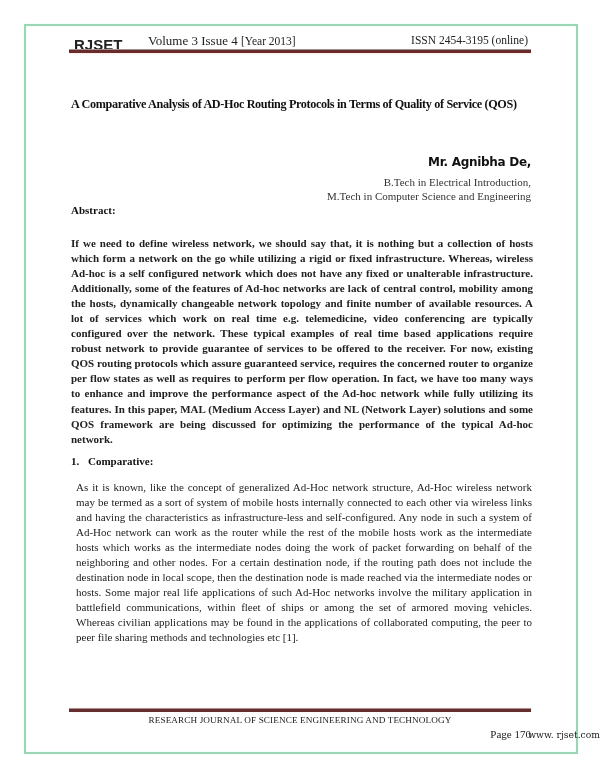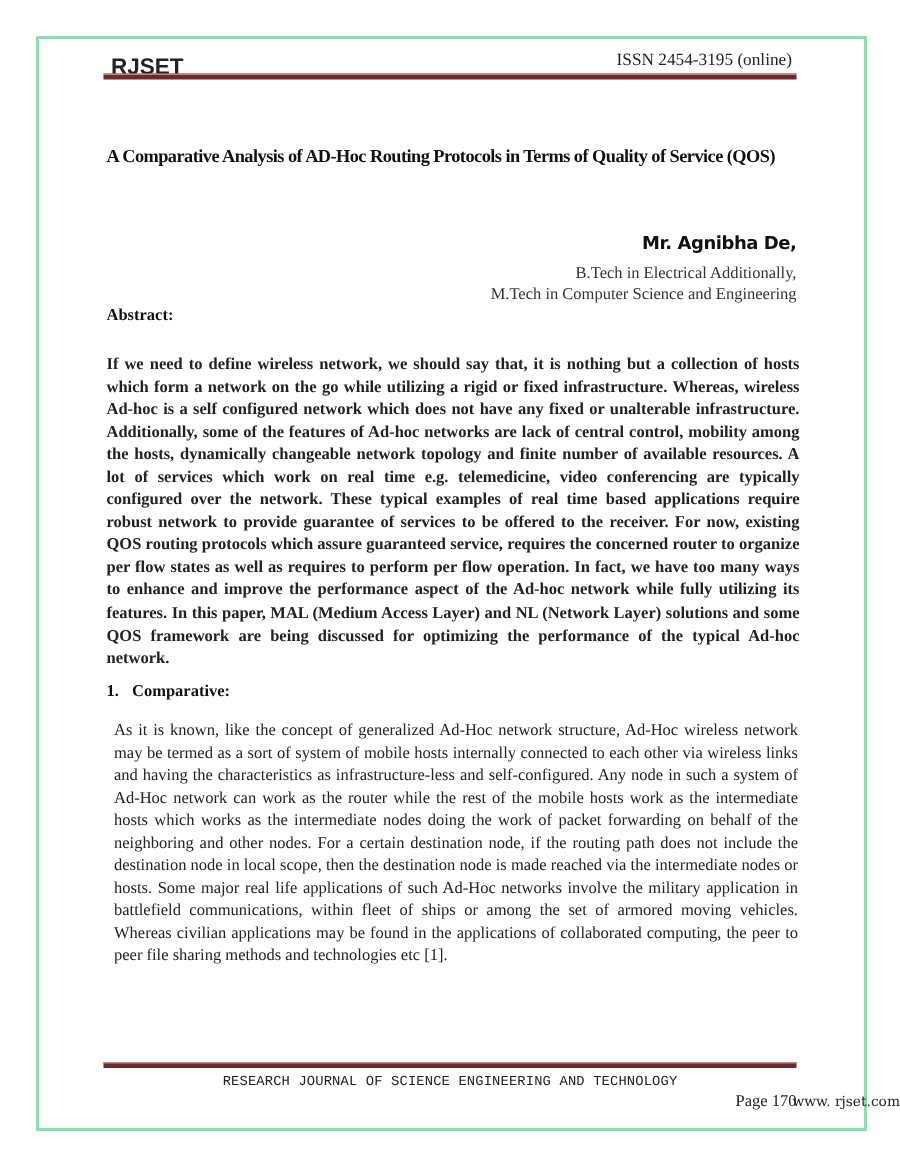--- a/index.html
+++ b/index.html
@@ -57,46 +57,47 @@
   }
   .abstract-body { left: 71px; top: 236px; width: 462px; font-weight: bold; }
   .section-heading {
     position: absolute; left: 71px; top: 455px;
     font-family: "Liberation Serif", serif; font-weight: bold; font-size: 11px; color: #111;
   }
   .section-heading .num { display: inline-block; width: 17px; }
   .intro-body { left: 76px; top: 480px; width: 456px; }
   .footer-journal {
     position: absolute; left: 0; width: 600px; top: 715px; text-align: center;
-    font-family: Liberation Mono, monospace; font-size: 9.2px; color: #222; letter-spacing: 0.1px;
+    font-family: Liberation Serif, serif; font-size: 9.2px; color: #222; letter-spacing: 0.1px;
   }
   .footer-url {
     position: absolute; left: 0; width: 600px; top: 729px; text-align: right;
     font-family: "DejaVu Serif", serif; font-size: 9.2px; color: #222;
   }
   .footer-page {
     position: absolute; right: 69px; top: 728px;
     font-family: "Liberation Serif", serif; font-size: 11px; color: #222;
   }
 </style>
 </head>
 <body>
 
 <div class="page-border"></div>
 
 <div class="header">
   <span class="journal">RJSET</span>
+  <span class="volume"><span>Volume 3  Issue 4</span> <span class="year">[Year 2013]</span></span>
   <span class="issn">ISSN 2454-3195 (online)</span>
 </div>
 <div class="rule top"></div>
 
 <div class="title">A Comparative Analysis of AD-Hoc Routing Protocols in Terms of Quality of Service (QOS)</div>
 
 <div class="author">Mr. Agnibha De,</div>
-<div class="affil a1">B.Tech in Electrical Additionally,</div>
+<div class="affil a1">B.Tech in Electrical Introduction,</div>
 <div class="affil a2">M.Tech in Computer Science and Engineering</div>
 
 <div class="abstract-heading">Abstract:</div>
 <div class="body-text abstract-body">If we need to define wireless network, we should say that, it is nothing but a collection of hosts which form a network on the go while utilizing a rigid or fixed infrastructure. Whereas, wireless Ad-hoc is a self configured network which does not have any fixed or unalterable infrastructure. Additionally, some of the features of Ad-hoc networks are lack of central control, mobility among the hosts, dynamically changeable network topology and finite number of available resources. A lot of services which work on real time e.g. telemedicine, video conferencing are typically configured over the network. These typical examples of real time based applications require robust network to provide guarantee of services to be offered to the receiver. For now, existing QOS routing protocols which assure guaranteed service, requires the concerned router to organize per flow states as well as requires to perform per flow operation. In fact, we have too many ways to enhance and improve the performance aspect of the Ad-hoc network while fully utilizing its features. In this paper, MAL (Medium Access Layer) and NL (Network Layer) solutions and some QOS framework are being discussed for optimizing the performance of the typical Ad-hoc network.</div>
 
 <div class="section-heading"><span class="num">1.</span><span>Comparative:</span></div>
 <div class="body-text intro-body">As it is known, like the concept of generalized Ad-Hoc network structure, Ad-Hoc wireless network may be termed as a sort of system of mobile hosts internally connected to each other via wireless links and having the characteristics as infrastructure-less and self-configured. Any node in such a system of Ad-Hoc network can work as the router while the rest of the mobile hosts work as the intermediate hosts which works as the intermediate nodes doing the work of packet forwarding on behalf of the neighboring and other nodes. For a certain destination node, if the routing path does not include the destination node in local scope, then the destination node is made reached via the intermediate nodes or hosts. Some major real life applications of such Ad-Hoc networks involve the military application in battlefield communications, within fleet of ships or among the set of armored moving vehicles. Whereas civilian applications may be found in the applications of collaborated computing, the peer to peer file sharing methods and technologies etc [1].</div>
 
 <div class="rule bottom"></div>
 <div class="footer-journal">RESEARCH JOURNAL OF SCIENCE ENGINEERING AND TECHNOLOGY</div>

